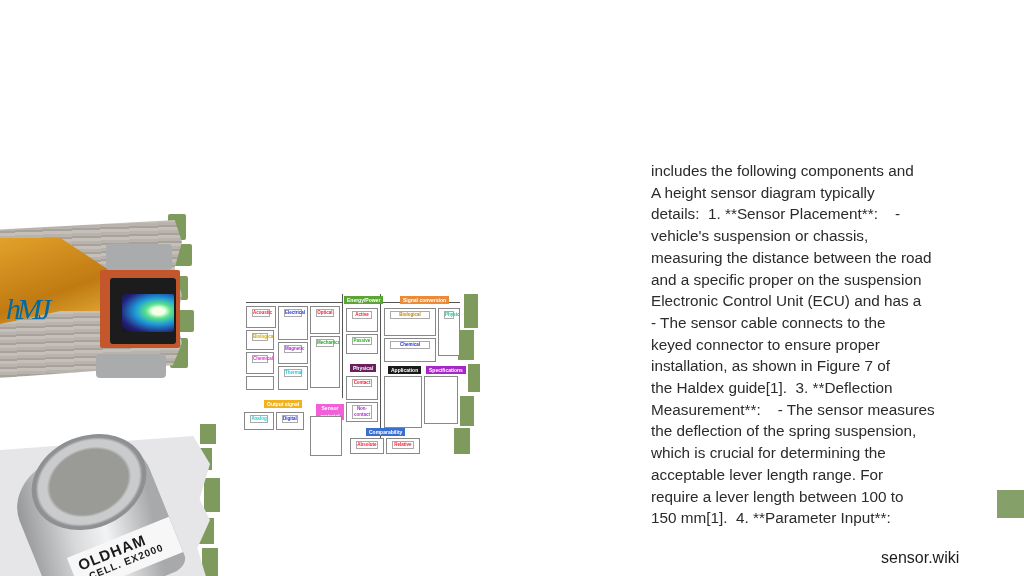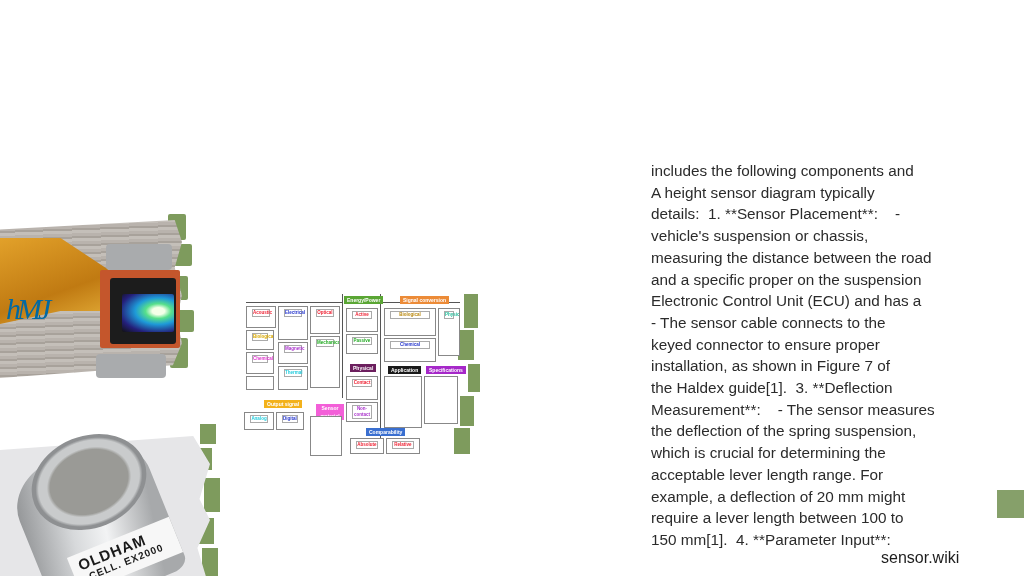--- a/index.html
+++ b/index.html
@@ -184,20 +184,19 @@
     <p>and a specific proper on the suspension</p>
     <p>Electronic Control Unit (ECU) and has a</p>
     <p>- The sensor cable connects to the</p>
     <p>keyed connector to ensure proper</p>
     <p>installation, as shown in Figure 7 of</p>
     <p>the Haldex guide[1].  3. **Deflection</p>
     <p>Measurement**:    - The sensor measures</p>
     <p>the deflection of the spring suspension,</p>
     <p>which is crucial for determining the</p>
     <p>acceptable lever length range. For</p>
-    <p>example, a deflection of 20 mm might</p>
     <p>require a lever length between 100 to</p>
     <p>150 mm[1].  4. **Parameter Input**:</p>
   </div>
 
   <div class="watermark">sensor.wiki</div>
   <div class="accent-square"></div>
 </div>
 
 </body></html>

